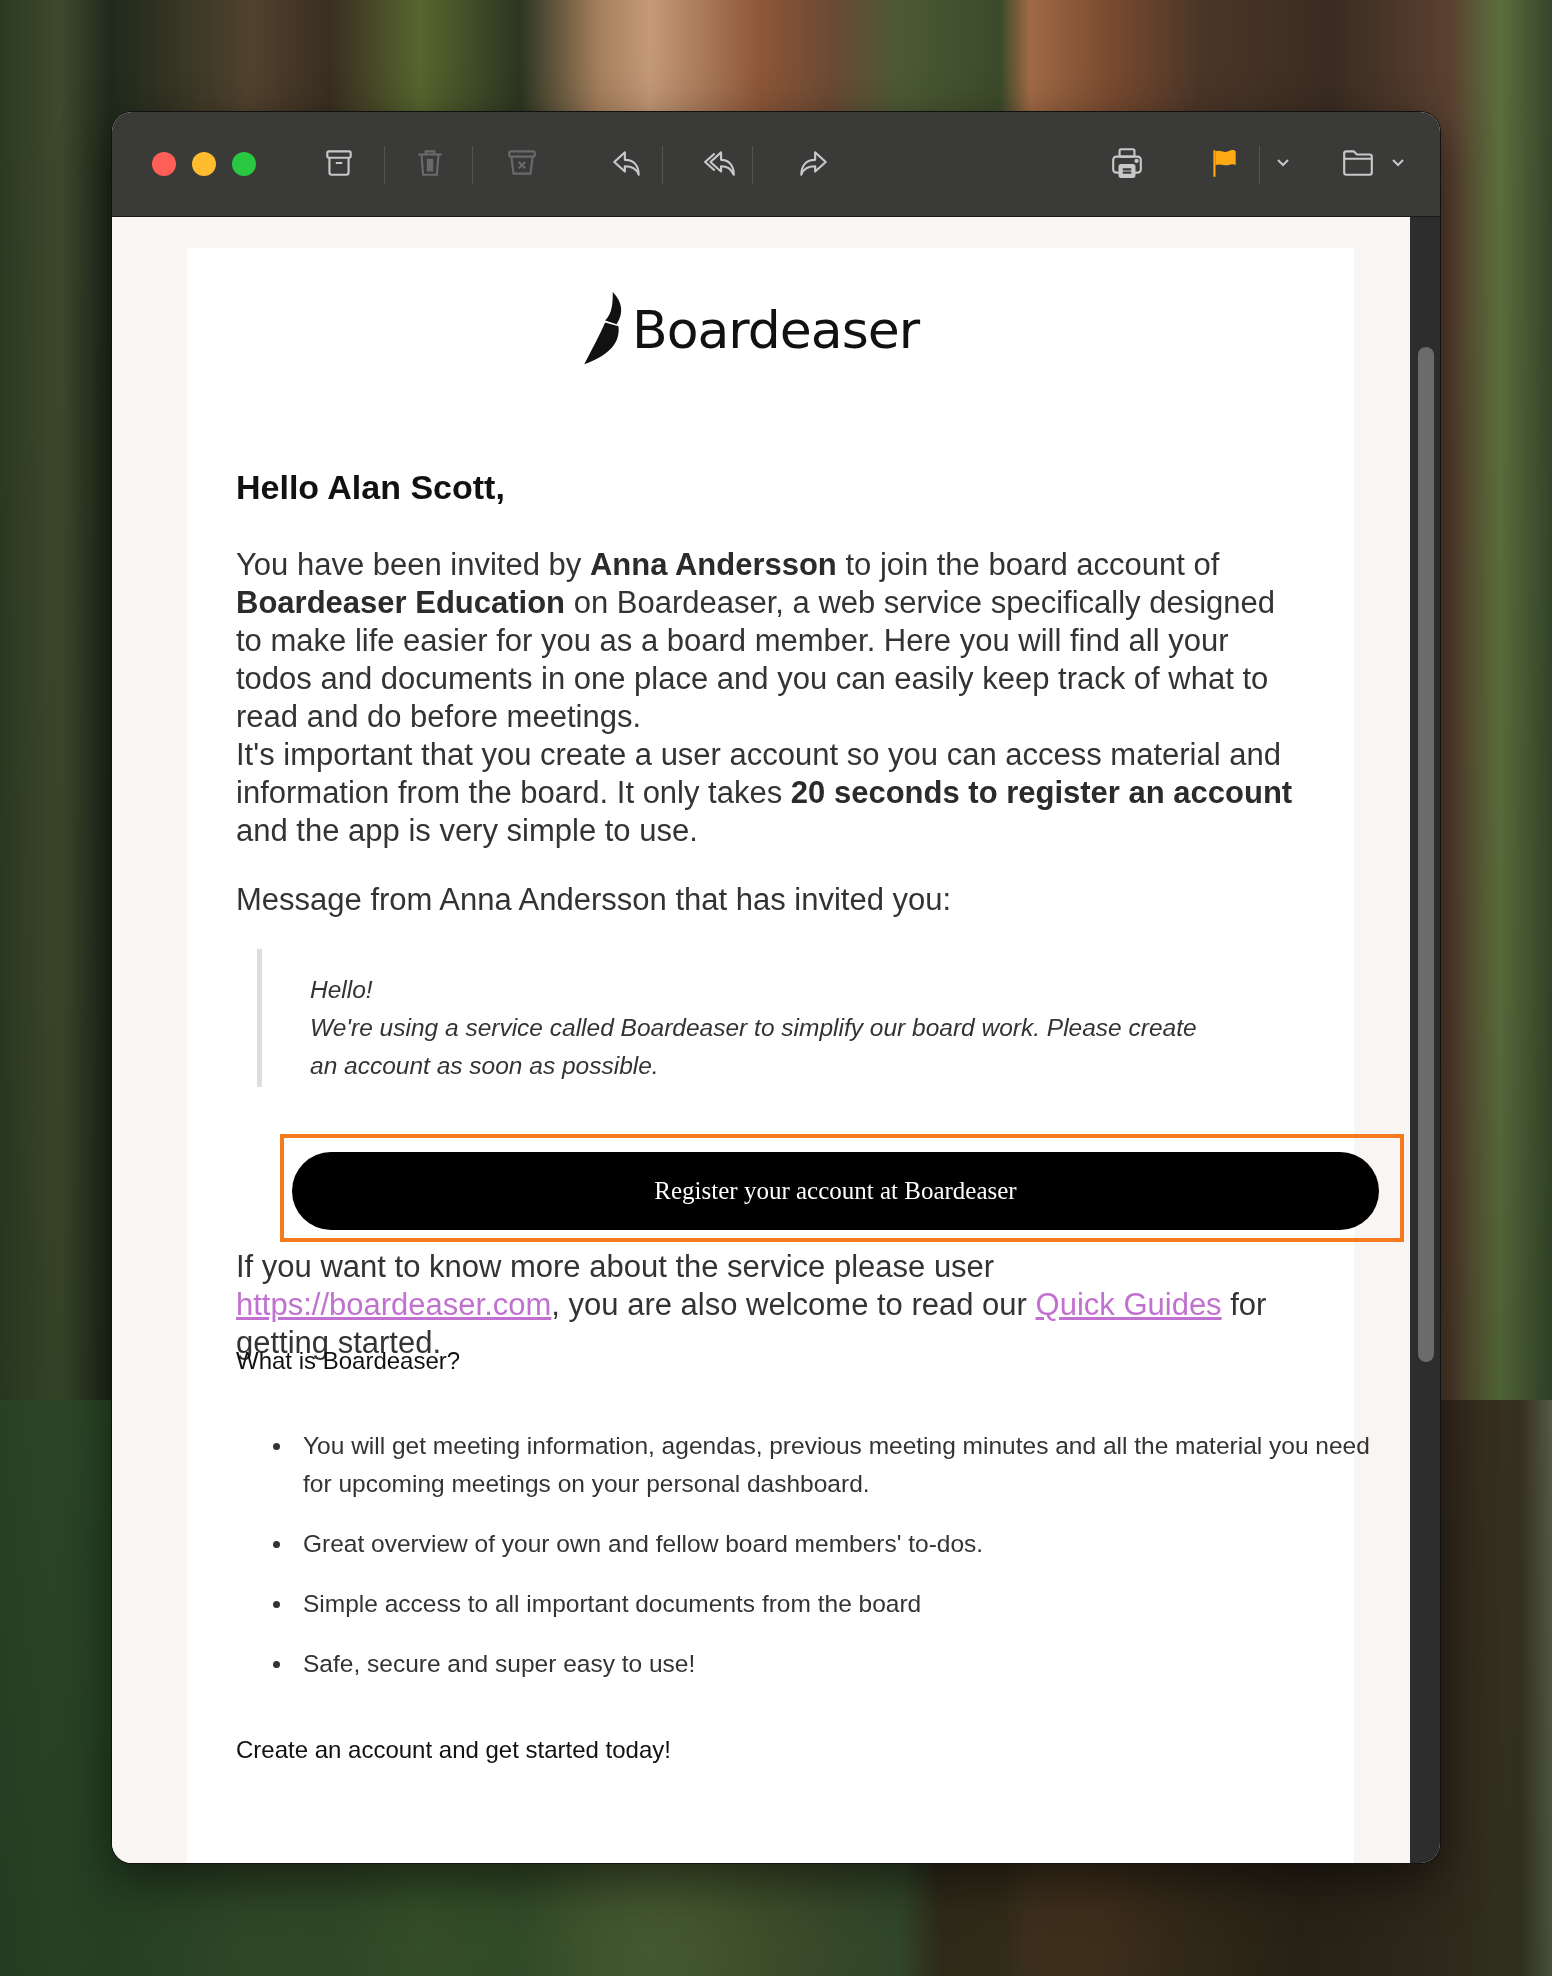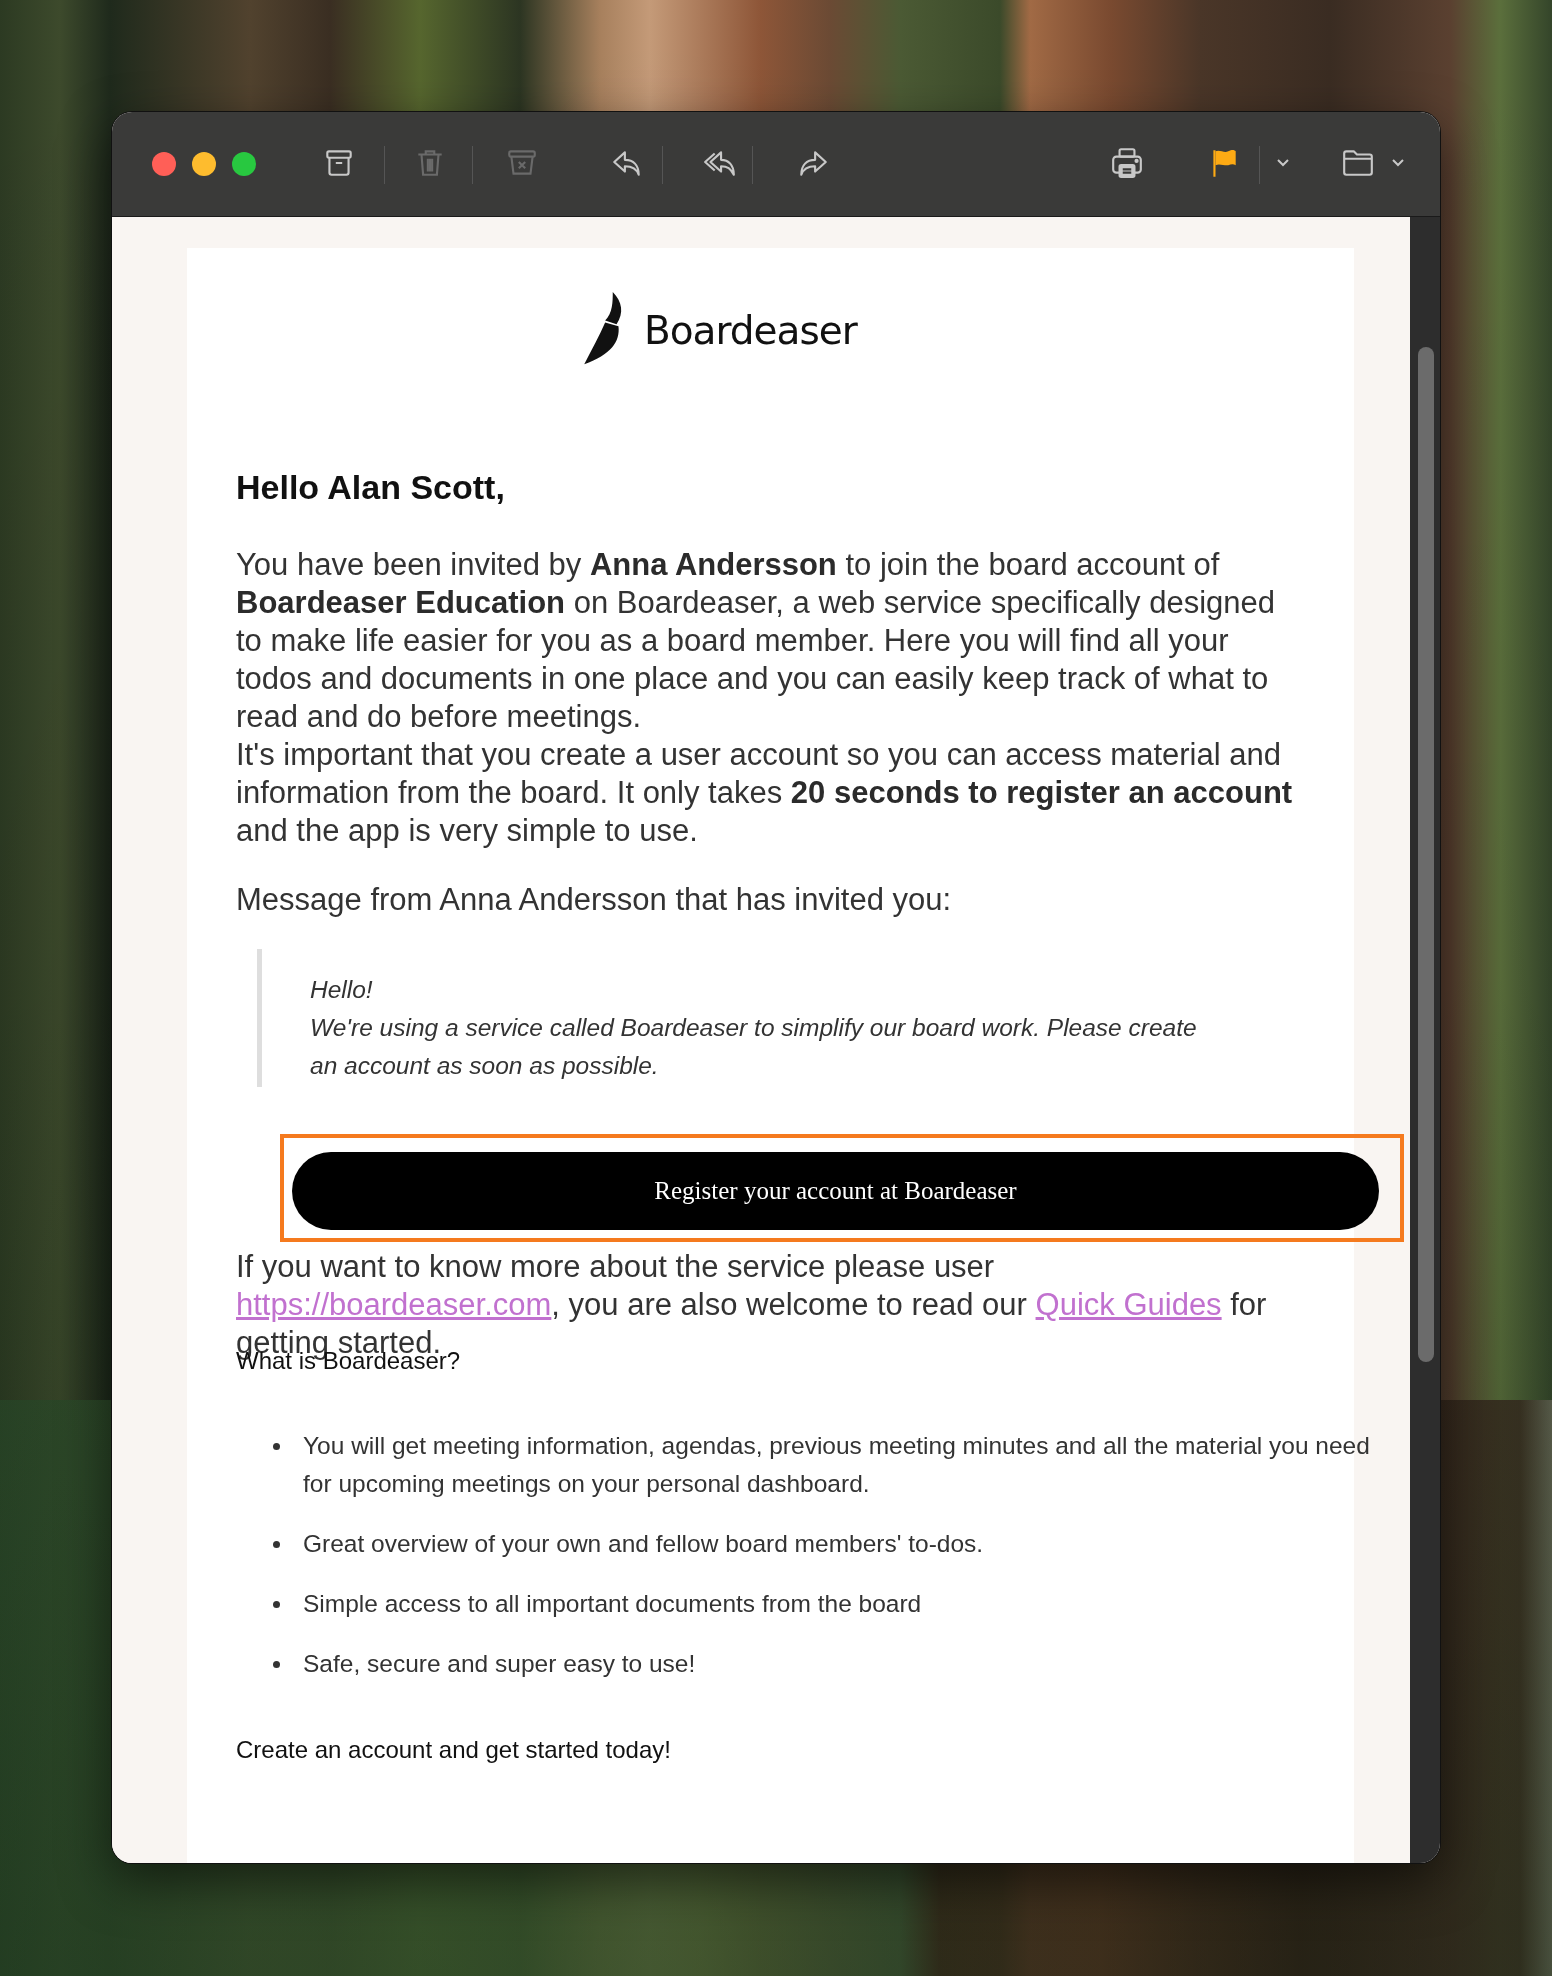--- a/index.html
+++ b/index.html
@@ -61,22 +61,22 @@
   }
   .card {
     position:absolute; left:75px; top:31px; width:1167px; height:1640px;
     background:#ffffff;
   }
   .logo {
     position:absolute; left:397px; top:42px; height:80px;
     display:flex; align-items:center;
   }
   .logo-text {
-    font-family:"DejaVu Sans", sans-serif; font-size:39px; color:#111;
-    letter-spacing:-1px; margin-left:12px; font-weight:400;
+    font-family:"DejaVu Sans", sans-serif; font-size:52px; color:#111;
+    letter-spacing:-1px; font-weight:400;
   }
   .text {
     position:absolute; left:49px; width:1070px;
     color:#333333; font-size:31px; line-height:38px;
   }
   .text b { color:#2b2b2b; }
   h1.greet {
     position:absolute; left:49px; top:220px; margin:0;
     font-size:34px; font-weight:700; color:#111;
   }

